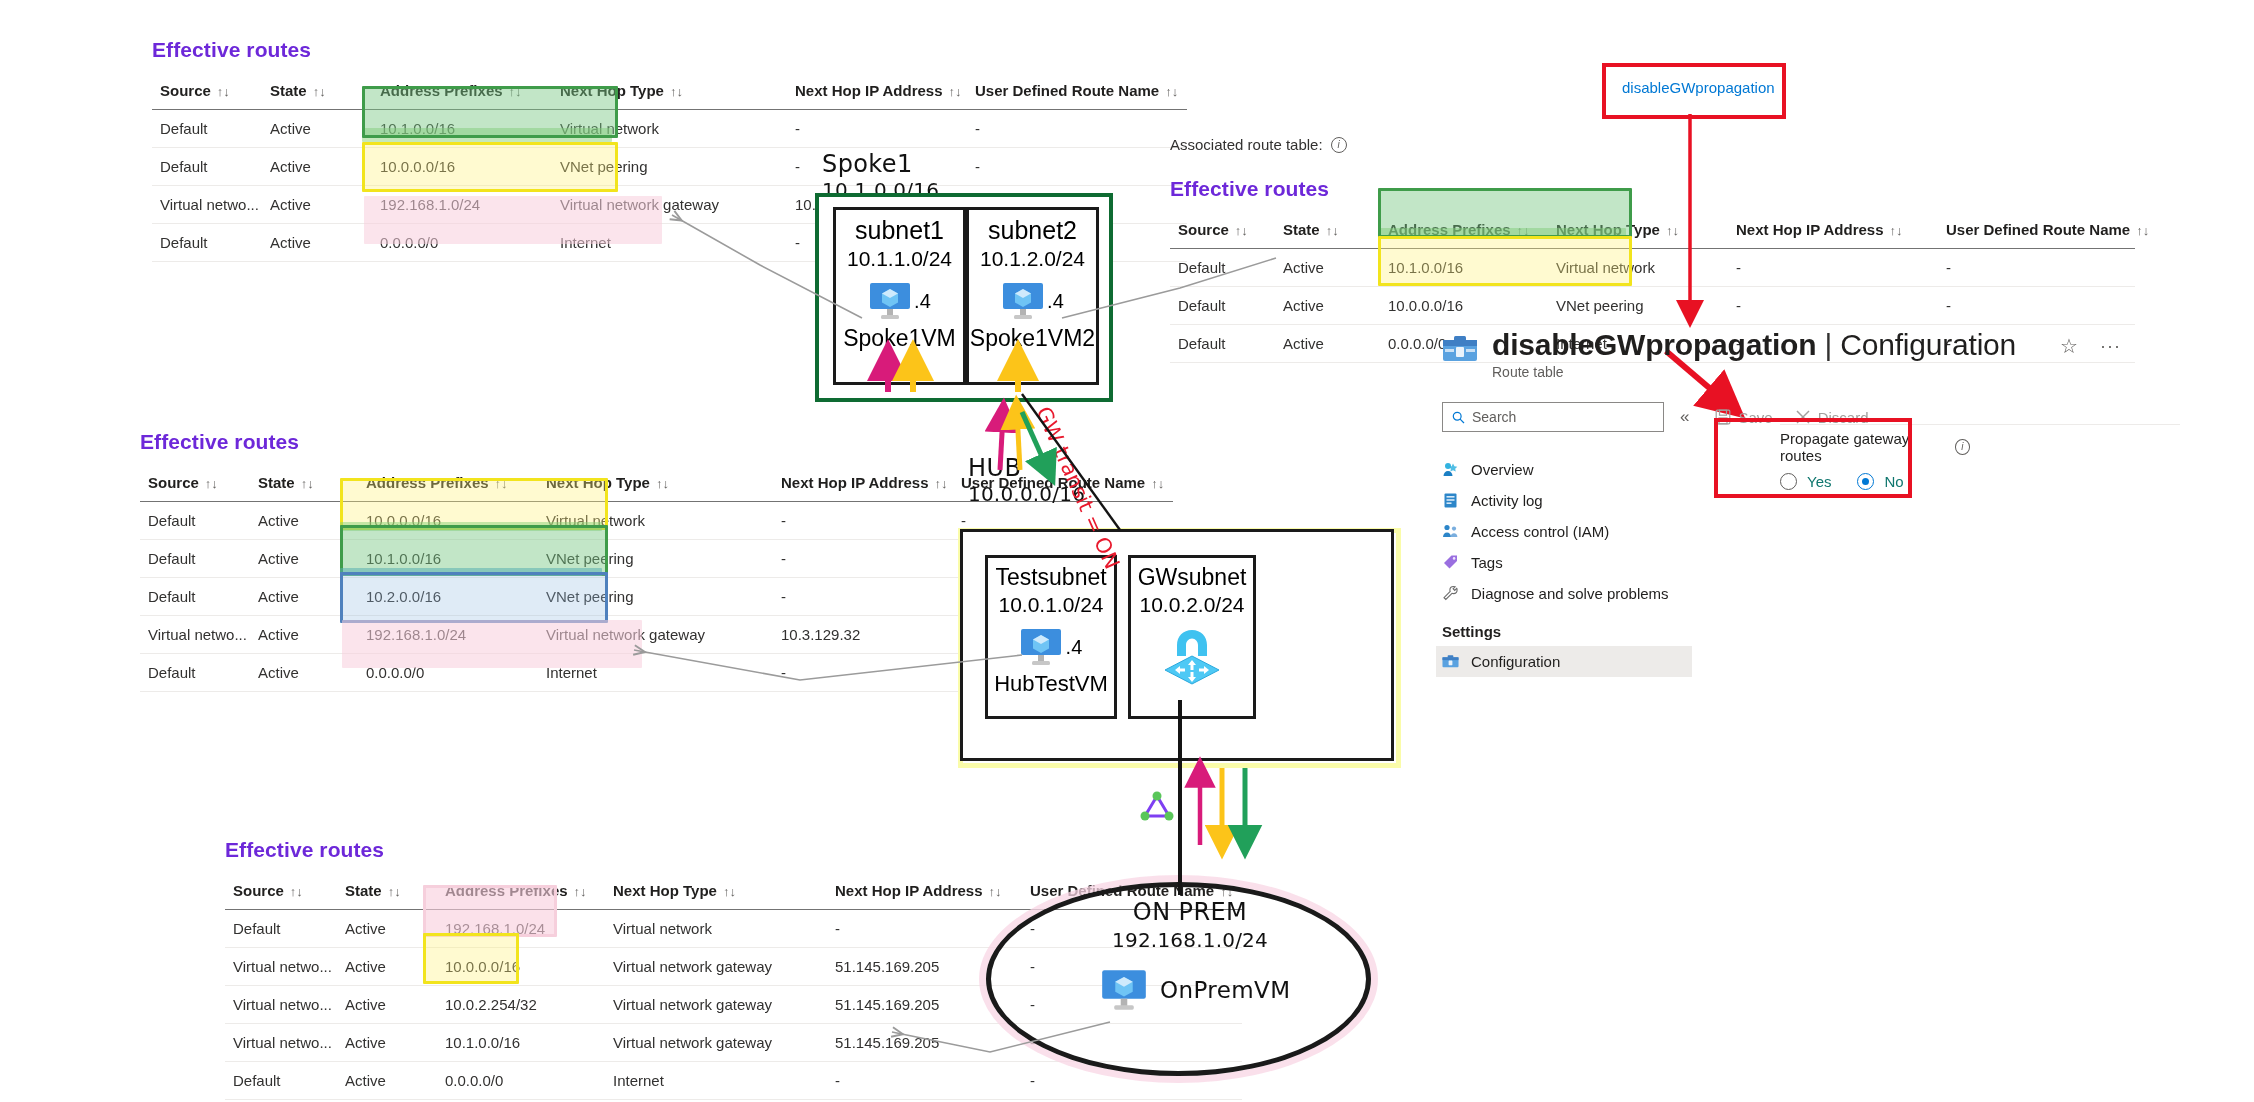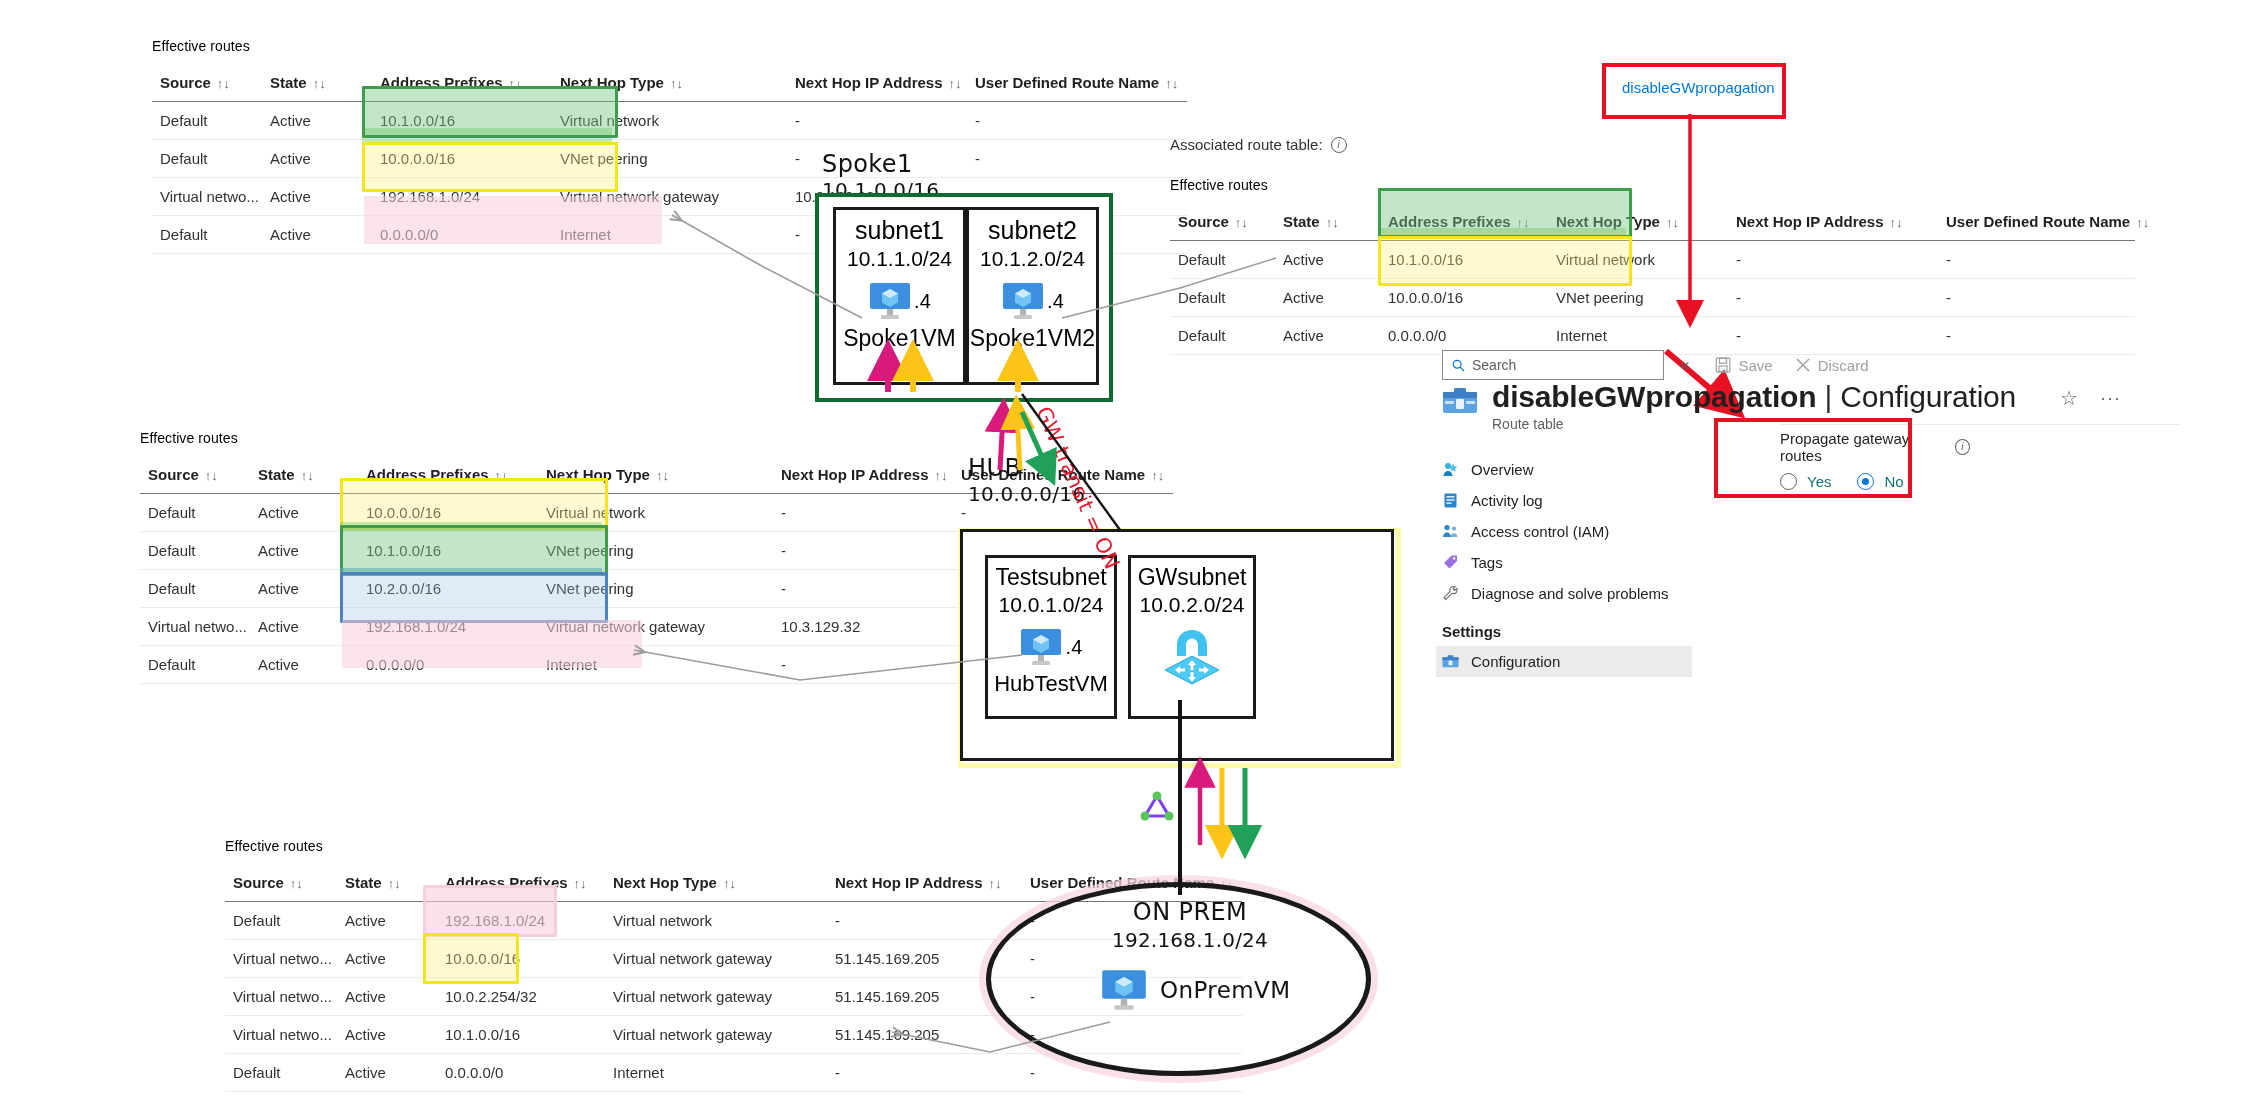--- a/index.html
+++ b/index.html
@@ -4,21 +4,21 @@
 <style>
   html,body{margin:0;padding:0;background:#ffffff;}
   body{width:2254px;height:1102px;position:relative;overflow:hidden;
        font-family:"Liberation Sans","DejaVu Sans",sans-serif;
        -webkit-font-smoothing:antialiased;}
 
   .abs{position:absolute;}
 
   
   .rt{position:absolute;}
-  .rt .rt-title{font-size:14px;color:#000000;margin-bottom:14px;letter-spacing:.1px;}
+  .rt .rt-title{font-size:21px;color:#6d28d9;margin-bottom:14px;letter-spacing:.1px;font-weight:bold;}
   .rt table{border-collapse:collapse;width:100%;table-layout:fixed;}
   .rt th{font-size:15px;font-weight:700;color:#201f1e;text-align:left;
          padding:6px 8px 10px 8px;white-space:nowrap;vertical-align:bottom;}
   .rt th .sortglyph{font-weight:400;color:#605e5c;font-size:13px;margin-left:6px;}
   .rt td{font-size:15px;color:#323130;padding:10px 8px;white-space:nowrap;
          border-top:1px solid #edebe9;vertical-align:middle;}
   .rt tr.hdr th{border-bottom:1px solid #737373;}
   .rt tbody tr:last-child td{border-bottom:1px solid #edebe9;}
   .muted{color:#605e5c;}
 
@@ -489,20 +489,43 @@
     <circle cx="1169" cy="816" r="4.5" fill="#5ac65a"></circle>
   </g>
 
   <path d="M1690,114 L1690,314" stroke="#e81123" stroke-width="3.5" fill="none" marker-end="url(#redArrow)"></path>
 
   <path d="M1666,351 L1727,403" stroke="#e81123" stroke-width="6" fill="none" marker-end="url(#redArrow)"></path>
 </svg>
 
 <div class="blade" style="left:1442px;top:328px;width:700px;">
 
+  <div style="display:flex;align-items:flex-start;gap:14px;">
+    <svg width="36" height="34" viewBox="0 0 36 34" style="margin-top:4px;">
+      <rect x="1" y="8" width="34" height="21" rx="2" fill="#5aa2e0"></rect>
+      <rect x="1" y="8" width="34" height="6" fill="#3f7fc4"></rect>
+      <rect x="12" y="4" width="12" height="5" rx="1.5" fill="#3f7fc4"></rect>
+      <rect x="14" y="15" width="8" height="10" rx="1" fill="#eaf3fb"></rect>
+      <rect x="3" y="17" width="9" height="3" fill="#c9e0f5"></rect>
+      <rect x="24" y="17" width="9" height="3" fill="#c9e0f5"></rect>
+    </svg>
+    <div>
+      <div class="blade-title">
+        <span>disableGWpropagation</span>
+        <span class="sep">|</span>
+        <span class="cfg">Configuration</span>
+      </div>
+      <div class="blade-sub">Route table</div>
+    </div>
+    <div style="margin:6px 0 0 30px;display:flex;align-items:center;gap:22px;color:#605e5c;font-size:20px;">
+      <span>☆</span>
+      <span style="font-size:18px;letter-spacing:1px;">···</span>
+    </div>
+  </div>
+
   <div style="display:flex;align-items:center;margin-top:22px;">
     <div class="searchbox">
       <svg width="13" height="13" viewBox="0 0 13 13">
         <circle cx="5.2" cy="5.2" r="3.9" fill="none" stroke="#0078d4" stroke-width="1.2"></circle>
         <line x1="8.1" y1="8.1" x2="12" y2="12" stroke="#0078d4" stroke-width="1.2"></line>
       </svg>
       <span class="ph">Search</span>
     </div>
     <span class="chev" style="margin:0 26px 0 16px;">«</span>
     <div class="cmdbar">
@@ -517,43 +540,20 @@
       <div class="it">
         <svg width="16" height="16" viewBox="0 0 16 16">
           <line x1="2" y1="2" x2="14" y2="14" stroke="#a19f9d" stroke-width="1.5"></line>
           <line x1="14" y1="2" x2="2" y2="14" stroke="#a19f9d" stroke-width="1.5"></line>
         </svg>
         <span>Discard</span>
       </div>
     </div>
   </div>
 
-  <div style="display:flex;align-items:flex-start;gap:14px;">
-    <svg width="36" height="34" viewBox="0 0 36 34" style="margin-top:4px;">
-      <rect x="1" y="8" width="34" height="21" rx="2" fill="#5aa2e0"></rect>
-      <rect x="1" y="8" width="34" height="6" fill="#3f7fc4"></rect>
-      <rect x="12" y="4" width="12" height="5" rx="1.5" fill="#3f7fc4"></rect>
-      <rect x="14" y="15" width="8" height="10" rx="1" fill="#eaf3fb"></rect>
-      <rect x="3" y="17" width="9" height="3" fill="#c9e0f5"></rect>
-      <rect x="24" y="17" width="9" height="3" fill="#c9e0f5"></rect>
-    </svg>
-    <div>
-      <div class="blade-title">
-        <span>disableGWpropagation</span>
-        <span class="sep">|</span>
-        <span class="cfg">Configuration</span>
-      </div>
-      <div class="blade-sub">Route table</div>
-    </div>
-    <div style="margin:6px 0 0 30px;display:flex;align-items:center;gap:22px;color:#605e5c;font-size:20px;">
-      <span>☆</span>
-      <span style="font-size:18px;letter-spacing:1px;">···</span>
-    </div>
-  </div>
-
   <div style="position:absolute;left:338px;top:96px;width:400px;height:1px;background:#edebe9;"></div>
 
   <div style="margin-top:22px;width:260px;">
     <div class="navitem">
       <svg width="17" height="17" viewBox="0 0 17 17">
         <circle cx="6" cy="5" r="3" fill="#32b3e0"></circle>
         <path d="M1.5 15c0-3 2-5 4.5-5s4.5 2 4.5 5z" fill="#1b7fc4"></path>
         <path d="M11 2.5l1.4 2.8 2.9.4-2.1 2 .5 2.9-2.7-1.4-2.6 1.4.5-2.9-2.1-2 2.9-.4z" fill="#32b3e0" opacity=".85"></path>
       </svg>
       <span>Overview</span>

